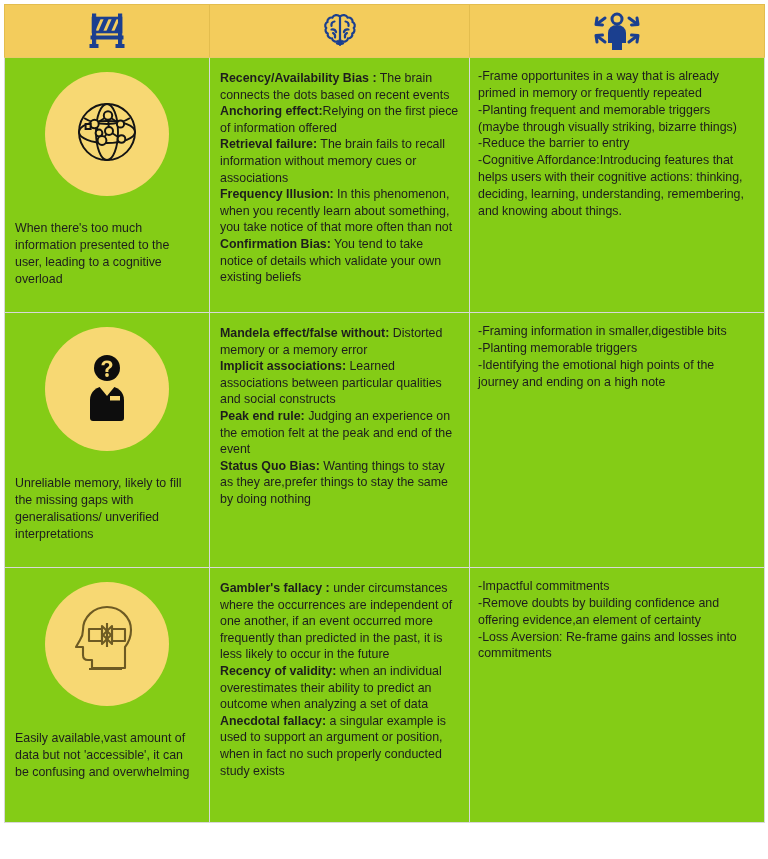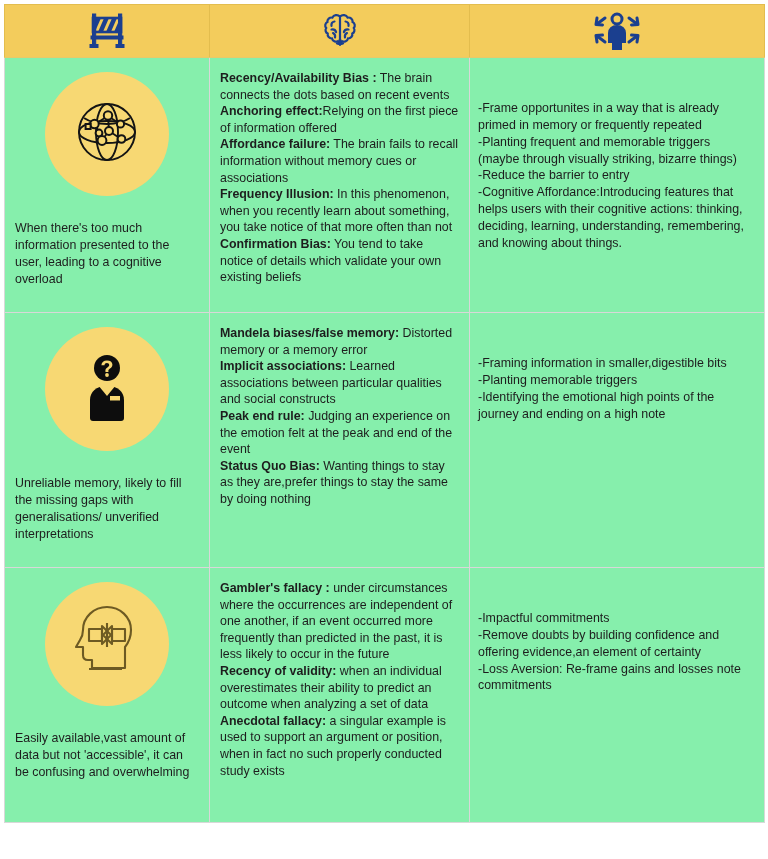--- a/index.html
+++ b/index.html
@@ -57,21 +57,21 @@
     line-height: 1.25;
     letter-spacing: .1px;
   }
   .hdr-icon-cell svg { display: block; margin: 0 auto; }
 
   
   td.body-cell {
     border: 1px solid #d8d8d8;
     vertical-align: top;
     padding: 0;
-    background: #86efac;
+    background: #84cc16;
   }
   td.barrier-cell {
     position: relative;
     padding: 0;
   }
   .barrier-inner {
     height: 100%;
     display: flex;
     flex-direction: column;
     justify-content: space-between;
@@ -115,21 +115,20 @@
   .bias-inner.center { align-items: center; }
   .opp-inner {
     padding: 10px 10px 10px 8px;
     font-size: 12.4px;
     line-height: 1.36;
     color: #1d1d1d;
     display: flex;
     align-items: center;
     height: 100%;
     box-sizing: border-box;
-    margin-top: 32px;
   }
   .bias-list p, .opp-list p { margin: 0; }
   .bias-list b { font-weight: bold; }
   .row-tall { height: 255px; }
   .icon-dark { color: #141414; }
   .icon-brown { color: #6d5a23; }
 </style>
 </head>
 <body>
 
@@ -232,21 +231,21 @@
               </div>
             </div>
             <div class="barrier-desc">When there's too much information presented to the user, leading to a cognitive overload</div>
           </div>
         </td>
         <td class="body-cell bias-cell">
           <div class="bias-inner center">
             <div class="bias-list">
                 <p><b>Recency/Availability Bias :</b> The brain connects the dots based on recent events</p>
                 <p><b>Anchoring effect:</b>Relying on the first piece of information offered</p>
-                <p><b>Affordance failure:</b> The brain fails to recall information without memory cues or associations</p>
+                <p><b>Retrieval failure:</b> The brain fails to recall information without memory cues or associations</p>
                 <p><b>Frequency Illusion:</b> In this phenomenon, when you recently learn about something, you take notice of that more often than not</p>
                 <p><b>Confirmation Bias:</b> You tend to take notice of details which validate your own existing beliefs</p>
               </div>
           </div>
         </td>
         <td class="body-cell opp-cell">
           <div class="opp-inner">
             <div class="opp-list">
                 <p>-Frame opportunites in a way that is already primed in memory or frequently repeated</p>
                 <p>-Planting frequent and memorable triggers (maybe through visually striking, bizarre things)</p>
@@ -275,21 +274,21 @@
                   </svg>
                 </span>
               </div>
             </div>
             <div class="barrier-desc">Unreliable memory, likely to fill the missing gaps with generalisations/ unverified interpretations</div>
           </div>
         </td>
         <td class="body-cell bias-cell">
           <div class="bias-inner center">
             <div class="bias-list">
-                <p><b>Mandela biases/false memory:</b> Distorted memory or a memory error</p>
+                <p><b>Mandela effect/false without:</b> Distorted memory or a memory error</p>
                 <p><b>Implicit associations:</b> Learned associations between particular qualities and social constructs</p>
                 <p><b>Peak end rule:</b> Judging an experience on the emotion felt at the peak and end of the event</p>
                 <p><b>Status Quo Bias:</b> Wanting things to stay as they are,prefer things to stay the same by doing nothing</p>
               </div>
           </div>
         </td>
         <td class="body-cell opp-cell">
           <div class="opp-inner">
             <div class="opp-list">
                 <p>-Framing information in smaller,digestible bits</p>
@@ -328,20 +327,20 @@
                 <p><b>Recency of validity:</b> when an individual overestimates their ability to predict an outcome when analyzing a set of data</p>
                 <p><b>Anecdotal fallacy:</b> a singular example is used to support an argument or position, when in fact no such properly conducted study exists</p>
               </div>
           </div>
         </td>
         <td class="body-cell opp-cell">
           <div class="opp-inner">
             <div class="opp-list">
                 <p>-Impactful commitments</p>
                 <p>-Remove doubts by building confidence and offering evidence,an element of certainty</p>
-                <p>-Loss Aversion: Re-frame gains and losses note commitments</p>
+                <p>-Loss Aversion: Re-frame gains and losses into commitments</p>
               </div>
           </div>
         </td>
       </tr>
     </tbody>
   </table>
 </div>
 
 </body></html>

